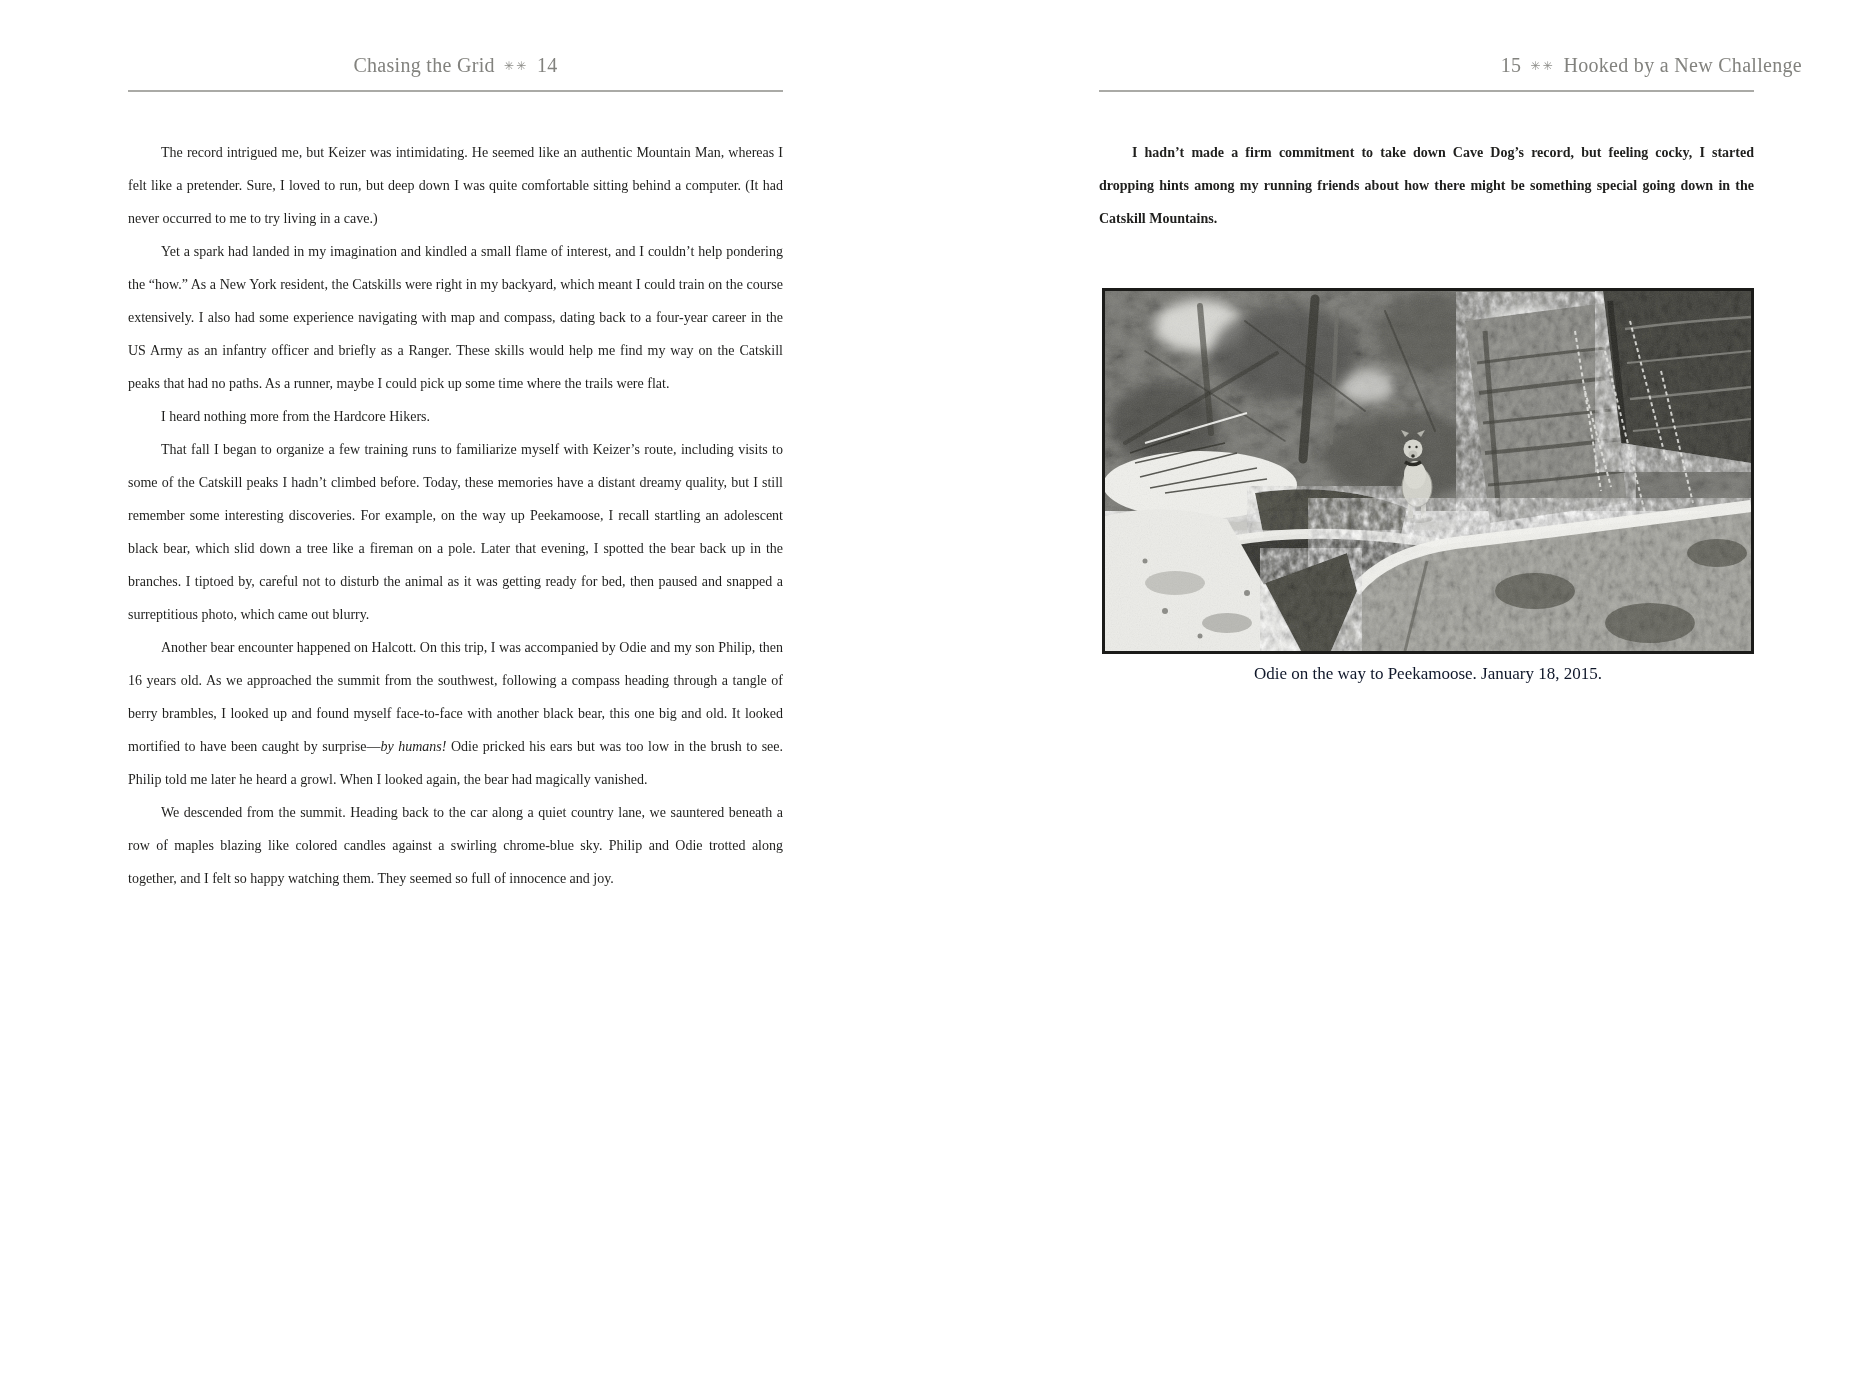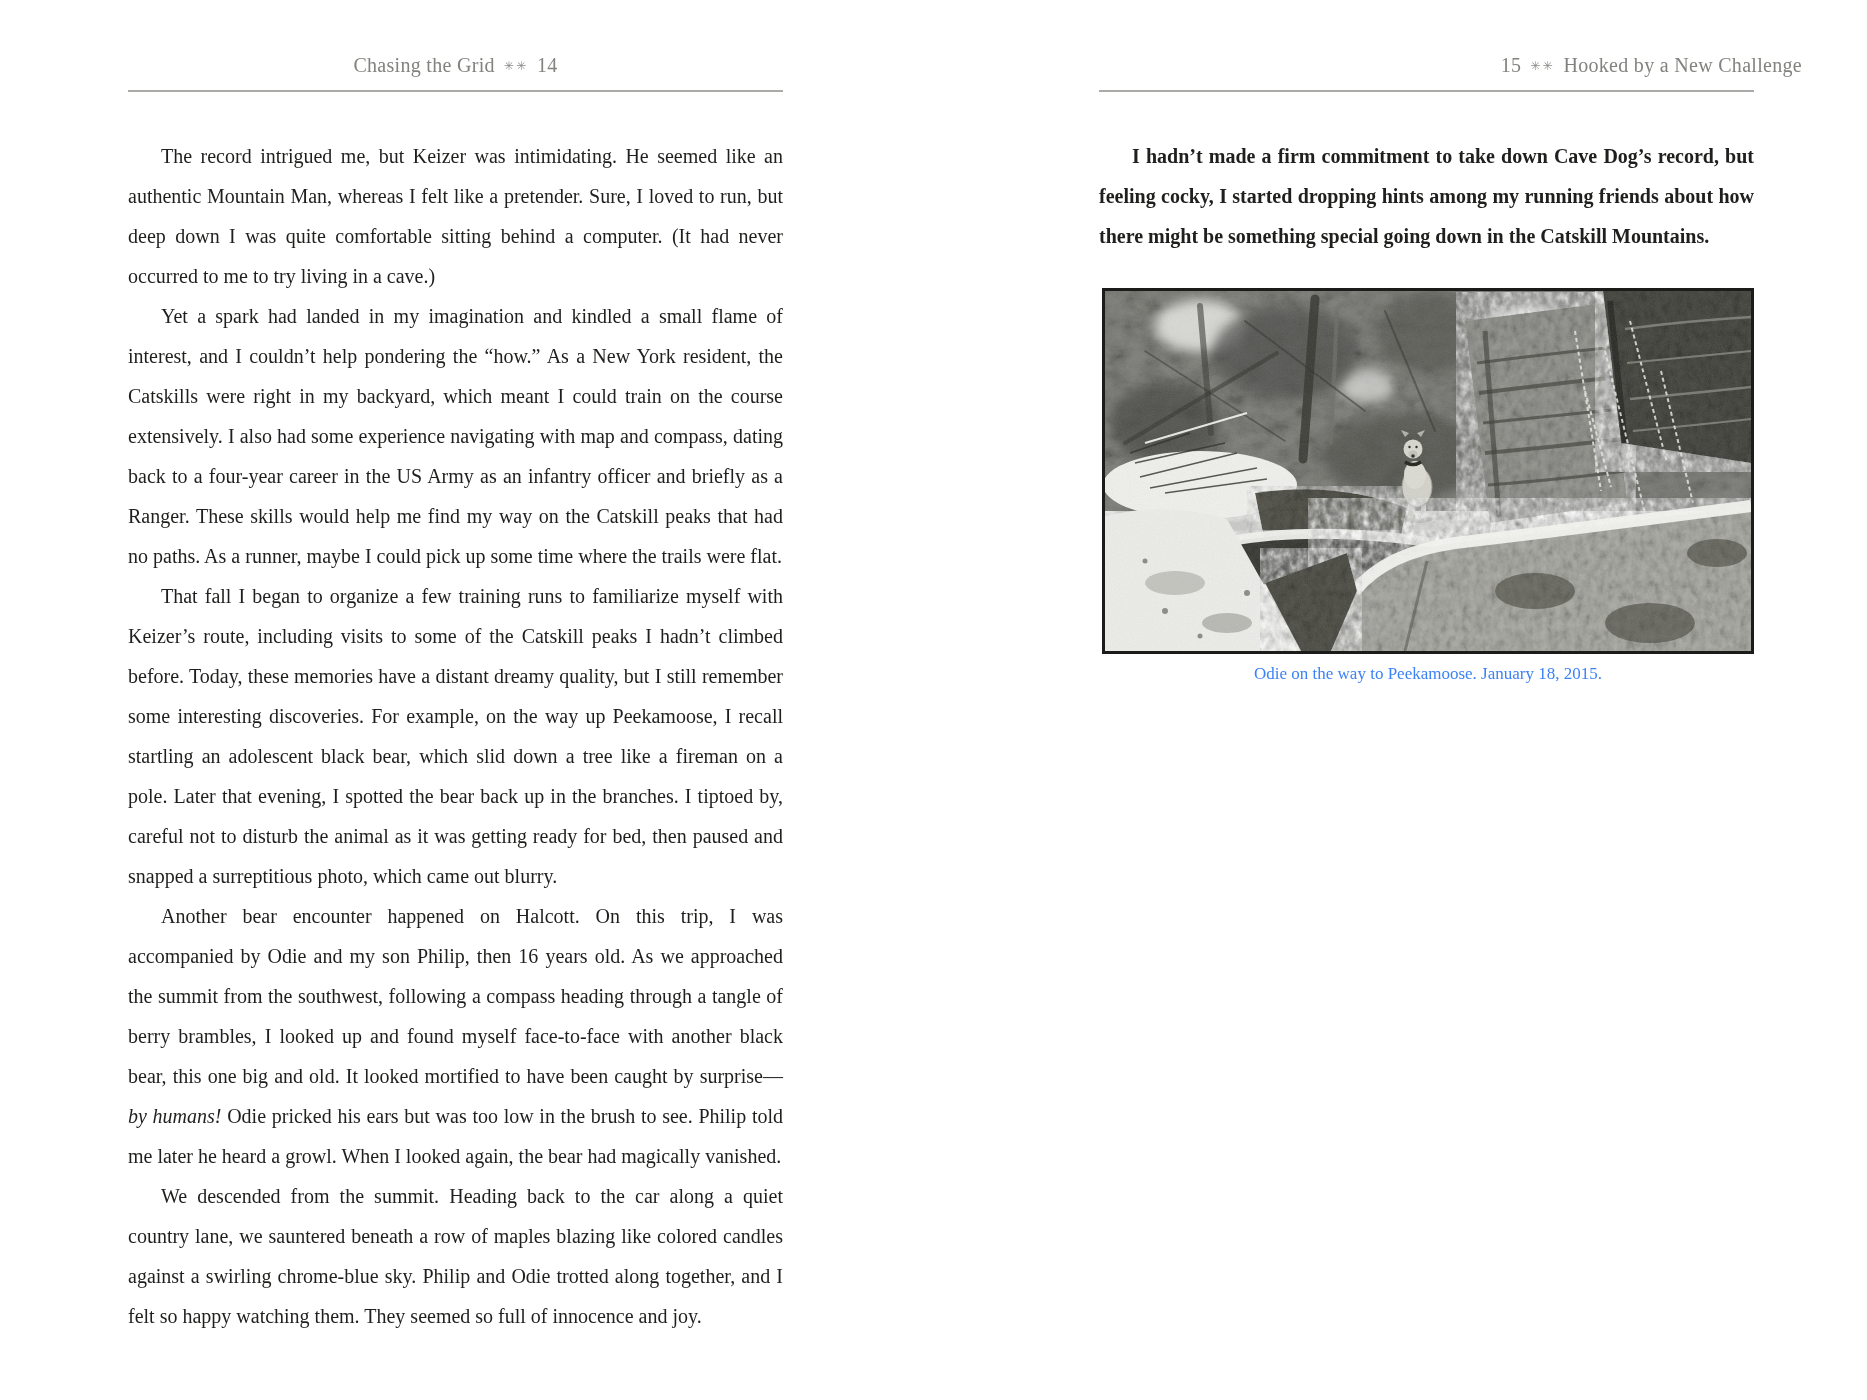--- a/index.html
+++ b/index.html
@@ -15,46 +15,47 @@
   .header-right{left:1147px;width:655px;text-align:right;}
   .orn{
     font-family:"DejaVu Sans", sans-serif;font-size:12px;color:#8d8d89;
     letter-spacing:2px;vertical-align:2px;margin:0 9px;
   }
   .rule{position:absolute;top:90px;height:2px;background:#aaaaa6;}
   .rule-left{left:128px;width:655px;}
   .rule-right{left:1099px;width:655px;}
   .text-col{
     position:absolute;top:136px;width:655px;
-    font-size:20px;line-height:40px;text-align:justify;
+    font-size:14px;line-height:33px;text-align:justify;
     text-justify:inter-word;color:#1f1f1d;
   }
   .col-left{left:128px;}
   .col-right{left:1099px;font-weight:bold;}
   .text-col p{margin:0;text-indent:33px;}
   .text-col p em{font-style:italic;}
   figure.photo{position:absolute;left:1102px;top:288px;margin:0;width:652px;}
   .photo-frame{
     display:block;width:646px;height:360px;border:3px solid #1b1b19;background:#c9c9c5;
   }
   figcaption{
     margin-top:9px;width:652px;text-align:center;
-    font-size:17px;line-height:22px;color:#3b82f6;
+    font-size:17px;line-height:22px;color:#0f172a;
   }
 </style>
 </head>
 <body>
 
 <header class="page-header header-left">
   <span>Chasing the Grid</span><span class="orn">✳✳</span><span>14</span>
 </header>
 <div class="rule rule-left"></div>
 <div class="text-col col-left">
     <p>The record intrigued me, but Keizer was intimidating. He seemed like an authentic Mountain Man, whereas I felt like a pretender. Sure, I loved to run, but deep down I was quite comfortable sitting behind a computer. (It had never occurred to me to try living in a cave.)</p>
     <p>Yet a spark had landed in my imagination and kindled a small flame of interest, and I couldn’t help pondering the “how.” As a New York resident, the Catskills were right in my backyard, which meant I could train on the course extensively. I also had some experience navigating with map and compass, dating back to a four-year career in the US Army as an infantry officer and briefly as a Ranger. These skills would help me find my way on the Catskill peaks that had no paths. As a runner, maybe I could pick up some time where the trails were flat.</p>
+    <p>I heard nothing more from the Hardcore Hikers.</p>
     <p>That fall I began to organize a few training runs to familiarize myself with Keizer’s route, including visits to some of the Catskill peaks I hadn’t climbed before. Today, these memories have a distant dreamy quality, but I still remember some interesting discoveries. For example, on the way up Peekamoose, I recall startling an adolescent black bear, which slid down a tree like a fireman on a pole. Later that evening, I spotted the bear back up in the branches. I tiptoed by, careful not to disturb the animal as it was getting ready for bed, then paused and snapped a surreptitious photo, which came out blurry.</p>
     <p>Another bear encounter happened on Halcott. On this trip, I was accompanied by Odie and my son Philip, then 16 years old. As we approached the summit from the southwest, following a compass heading through a tangle of berry brambles, I looked up and found myself face-to-face with another black bear, this one big and old. It looked mortified to have been caught by surprise—<em>by humans!</em> Odie pricked his ears but was too low in the brush to see. Philip told me later he heard a growl. When I looked again, the bear had magically vanished.</p>
     <p>We descended from the summit. Heading back to the car along a quiet country lane, we sauntered beneath a row of maples blazing like colored candles against a swirling chrome-blue sky. Philip and Odie trotted along together, and I felt so happy watching them. They seemed so full of innocence and joy.</p>
   </div>
 
 <header class="page-header header-right">
   <span>15</span><span class="orn">✳✳</span><span>Hooked by a New Challenge</span>
 </header>
 <div class="rule rule-right"></div>
 <div class="text-col col-right">

